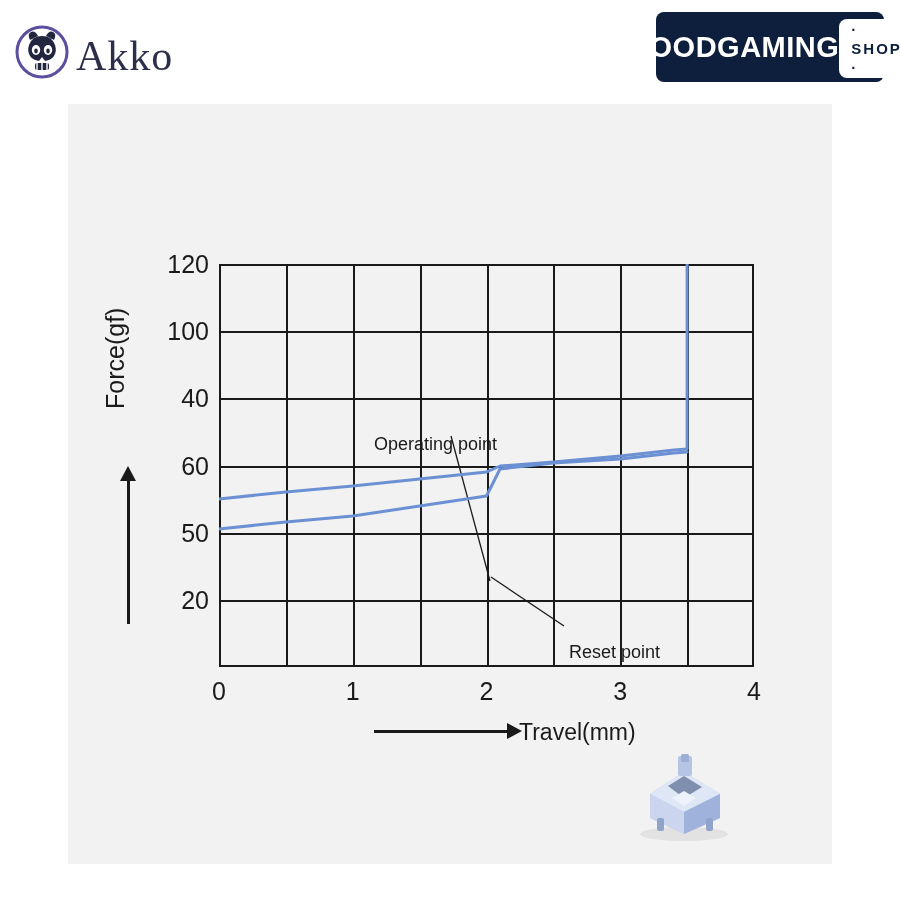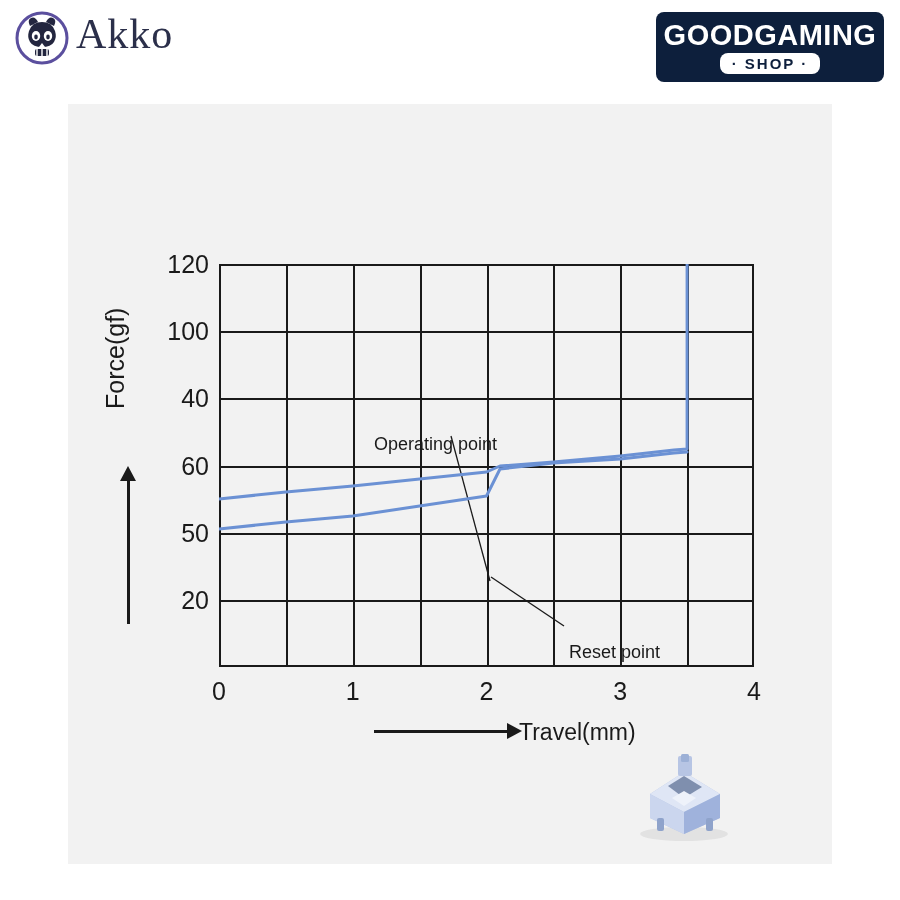--- a/index.html
+++ b/index.html
@@ -3,25 +3,25 @@
 <meta charset="utf-8">
 <style>
   html,body{margin:0;padding:0;}
   body{
     width:900px;height:900px;background:#ffffff;
     font-family:"Liberation Sans", sans-serif;
     overflow:hidden;position:relative;
   }
   
   .header{position:absolute;top:0;left:0;width:900px;height:100px;}
-  .akko-logo{position:absolute;left:14px;top:10px;width:210px;height:70px;display:flex;align-items:flex-start;}
+  .akko-logo{position:absolute;left:14px;top:10px;width:210px;height:70px;display:flex;align-items:flex-end;}
   .akko-mark{width:56px;height:56px;position:relative;flex:0 0 auto;}
   .akko-text{font-family:"Liberation Serif", serif;font-size:42px;color:#2b2f4a;letter-spacing:1px;margin-left:6px;font-weight:400;}
   .ggs-logo{position:absolute;right:16px;top:12px;width:228px;height:70px;background:#0d1f3c;border-radius:8px;
-            display:flex;flex-direction:column;align-items:center;justify-content:center;}
+            display:flex;align-items:center;justify-content:center;}
   .ggs-top{color:#ffffff;font-family:"Liberation Sans", sans-serif;font-weight:bold;font-size:29px;letter-spacing:0.5px;line-height:30px;}
   .ggs-bottom{margin-top:3px;background:#ffffff;color:#0d1f3c;font-weight:bold;font-size:15px;letter-spacing:2px;
               border-radius:8px;padding:1px 12px;line-height:19px;}
   
   .panel{position:absolute;left:68px;top:104px;width:764px;height:760px;background:#f2f2f2;}
   .chart-title{position:absolute;left:0;width:764px;top:88px;text-align:center;
                font-family:"Liberation Sans", sans-serif;font-size:30px;color:#1a1a1a;letter-spacing:0.2px;}
   
   .plot{position:absolute;left:151px;top:160px;width:535px;height:403px;}
   .plot .frame{position:absolute;inset:0;border:2px solid #1a1a1a;box-sizing:border-box;}

